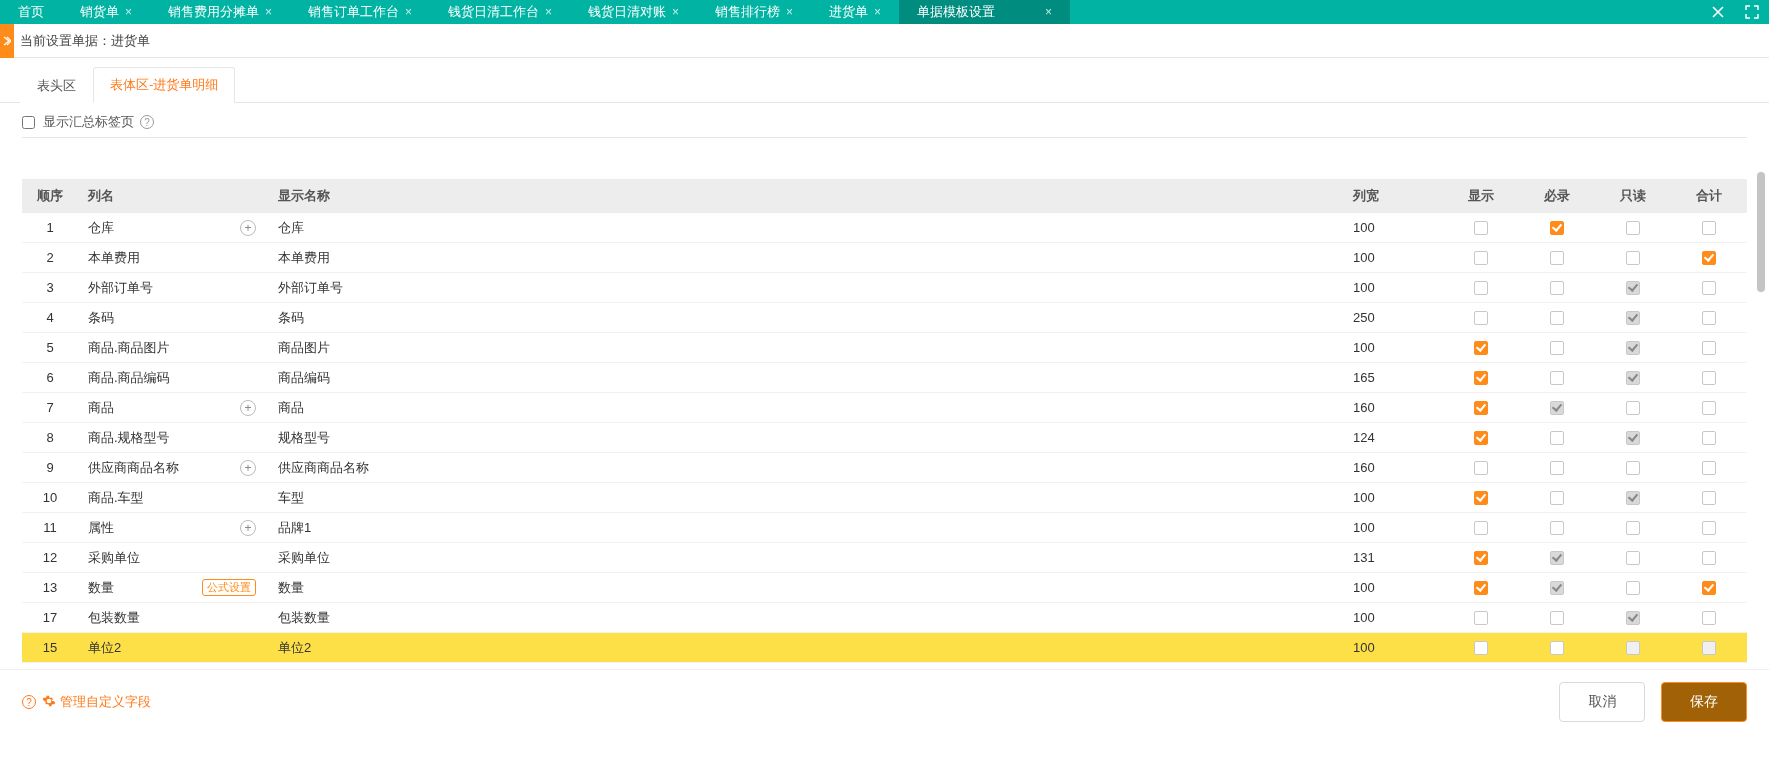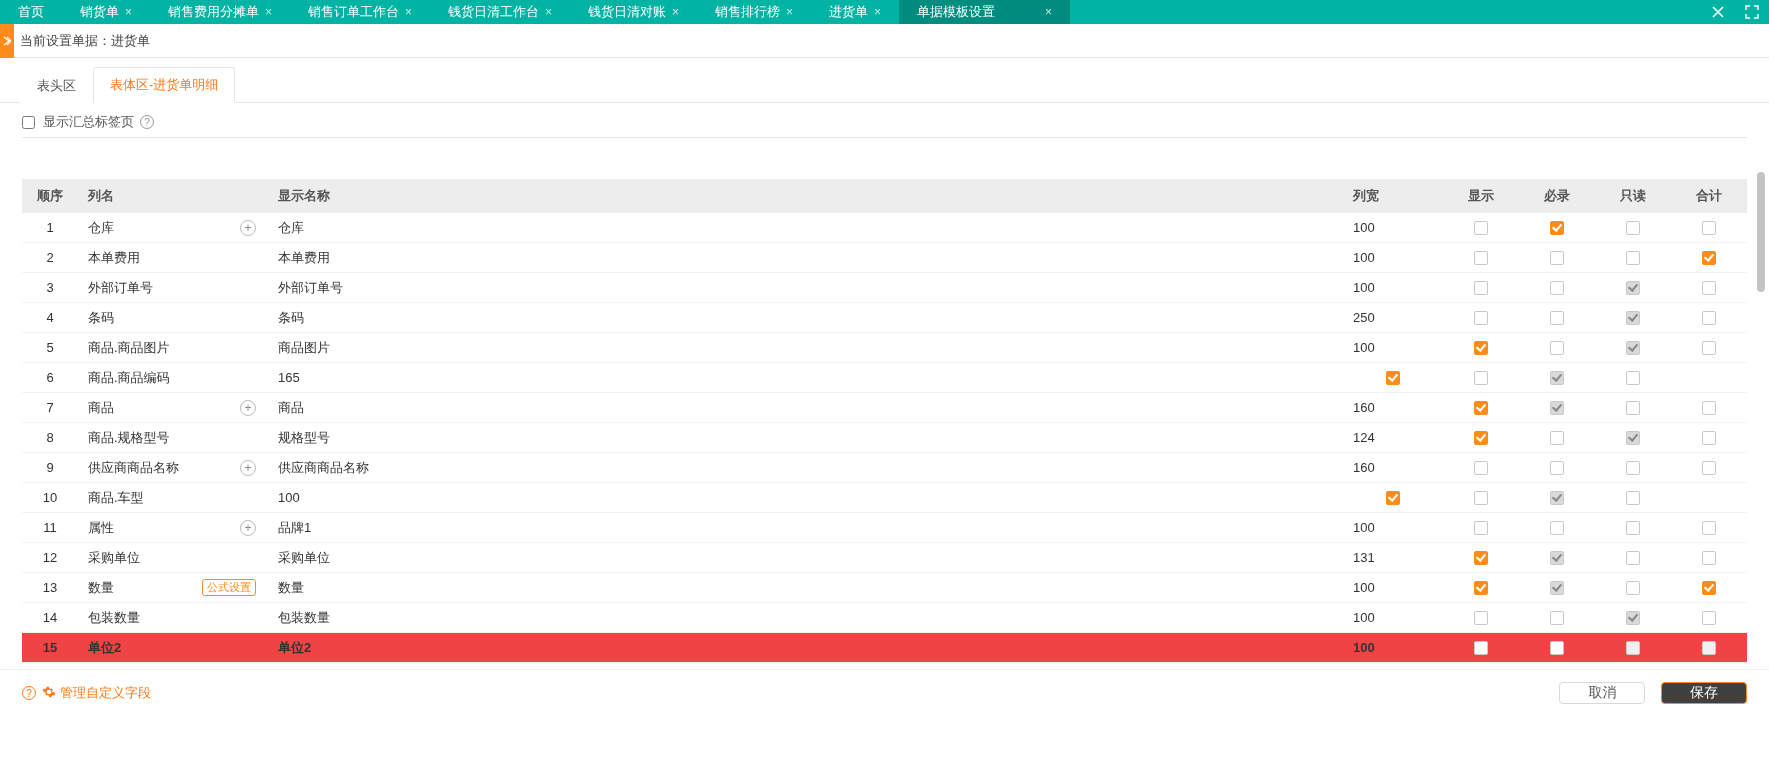--- a/index.html
+++ b/index.html
@@ -29,21 +29,21 @@
 .summary-row { display: flex; align-items: center; padding: 10px 0 6px 22px; color: #555; }
 .summary-row input { margin-right: 8px; }
 .help-circle { display: inline-flex; width: 14px; height: 14px; border: 1px solid #999; border-radius: 50%; align-items: center; justify-content: center; font-size: 10px; color: #999; margin-left: 6px; cursor: pointer; }
 
 
 .table-wrap { margin: 0 22px 0 22px; border-top: 1px solid #e6e6e6; position: relative; }
 .grid-header, .grid-row { display: grid; grid-template-columns: 56px 190px 1fr 100px 76px 76px 76px 76px; align-items: center; }
 .grid-header { background: #ededed; height: 34px; font-weight: 600; color: #555; margin-top: 41px; }
 .grid-header > div, .grid-row > div { padding: 0 10px; }
 .grid-row { height: 30px; border-bottom: 1px solid #f2f2f2; }
-.grid-row.highlight { background: #ef4444; font-weight: bold; }
+.grid-row.highlight { background: #fde047; }
 .col-seq { text-align: center; }
 .col-name { display: flex; align-items: center; justify-content: space-between; padding-right: 8px !important; }
 .col-width { }
 .chk-col { display: flex; justify-content: center; }
 
 
 .cbx { width: 14px; height: 14px; border: 1px solid #c8c8c8; border-radius: 2px; display: inline-flex; align-items: center; justify-content: center; background: #fff; cursor: pointer; }
 .cbx.checked { background: #ff8c1a; border-color: #ff8c1a; }
 .cbx.checked::after { content: ""; width: 4px; height: 7px; border: solid #fff; border-width: 0 2px 2px 0; transform: rotate(40deg); margin-top: -2px; }
 .cbx.disabled { background: #f0f0f0; cursor: default; }
@@ -58,23 +58,23 @@
 
 
 .scroll-track { position: absolute; right: -18px; top: 34px; bottom: 0; width: 10px; }
 .scroll-thumb { position: absolute; right: 0; width: 8px; border-radius: 4px; background: #c4c4c4; }
 
 
 .footer { display: flex; align-items: center; justify-content: space-between; padding: 12px 22px; border-top: 1px solid #eee; margin-top: 6px; }
 .footer-left { display: flex; align-items: center; color: #ff7a1a; cursor: pointer; }
 .footer-left .help-circle { border-color: #ff7a1a; color: #ff7a1a; margin-right: 6px; margin-left: 0; }
 .gear { color: #ff7a1a; margin-right: 4px; }
-.btn { min-width: 86px; height: 22px; border-radius: 4px; display: inline-flex; align-items: center; justify-content: center; cursor: pointer; font-size: 14px; margin-left: 12px; }
+.btn { min-width: 86px; height: 40px; border-radius: 4px; display: inline-flex; align-items: center; justify-content: center; cursor: pointer; font-size: 14px; margin-left: 12px; }
 .btn-default { background: #fff; border: 1px solid #d9d9d9; color: #555; }
-.btn-primary { background: #404040; color: #fff; border: 1px solid #ff8c1a; }
+.btn-primary { background: #a16207; color: #fff; border: 1px solid #ff8c1a; }
 
 svg { display: block; }
 </style>
 </head>
 <body>
 
 <div class="top-tabs" id="topTabs">
   <div class="top-tab">
       <span>首页</span>
     </div>
@@ -257,20 +257,21 @@
         </div>
         <div class="chk-col">
           <span class="cbx"></span>
         </div>
       </div>
       <div class="grid-row">
         <div class="col-seq">6</div>
         <div class="col-name">
           <span>商品.商品编码</span>
         </div>
+        <div>商品编码</div>
         <div class="col-width">165</div>
         <div class="chk-col">
           <span class="cbx checked"></span>
         </div>
         <div class="chk-col">
           <span class="cbx"></span>
         </div>
         <div class="chk-col">
           <span class="cbx checked disabled"></span>
         </div>
@@ -338,20 +339,21 @@
         </div>
         <div class="chk-col">
           <span class="cbx"></span>
         </div>
       </div>
       <div class="grid-row">
         <div class="col-seq">10</div>
         <div class="col-name">
           <span>商品.车型</span>
         </div>
+        <div>车型</div>
         <div class="col-width">100</div>
         <div class="chk-col">
           <span class="cbx checked"></span>
         </div>
         <div class="chk-col">
           <span class="cbx"></span>
         </div>
         <div class="chk-col">
           <span class="cbx checked disabled"></span>
         </div>
@@ -415,21 +417,21 @@
           <span class="cbx checked disabled"></span>
         </div>
         <div class="chk-col">
           <span class="cbx"></span>
         </div>
         <div class="chk-col">
           <span class="cbx checked"></span>
         </div>
       </div>
       <div class="grid-row">
-        <div class="col-seq">14</div>
+        <div class="col-seq">17</div>
         <div class="col-name">
           <span>包装数量</span>
         </div>
         <div>包装数量</div>
         <div class="col-width">100</div>
         <div class="chk-col">
           <span class="cbx"></span>
         </div>
         <div class="chk-col">
           <span class="cbx"></span>

